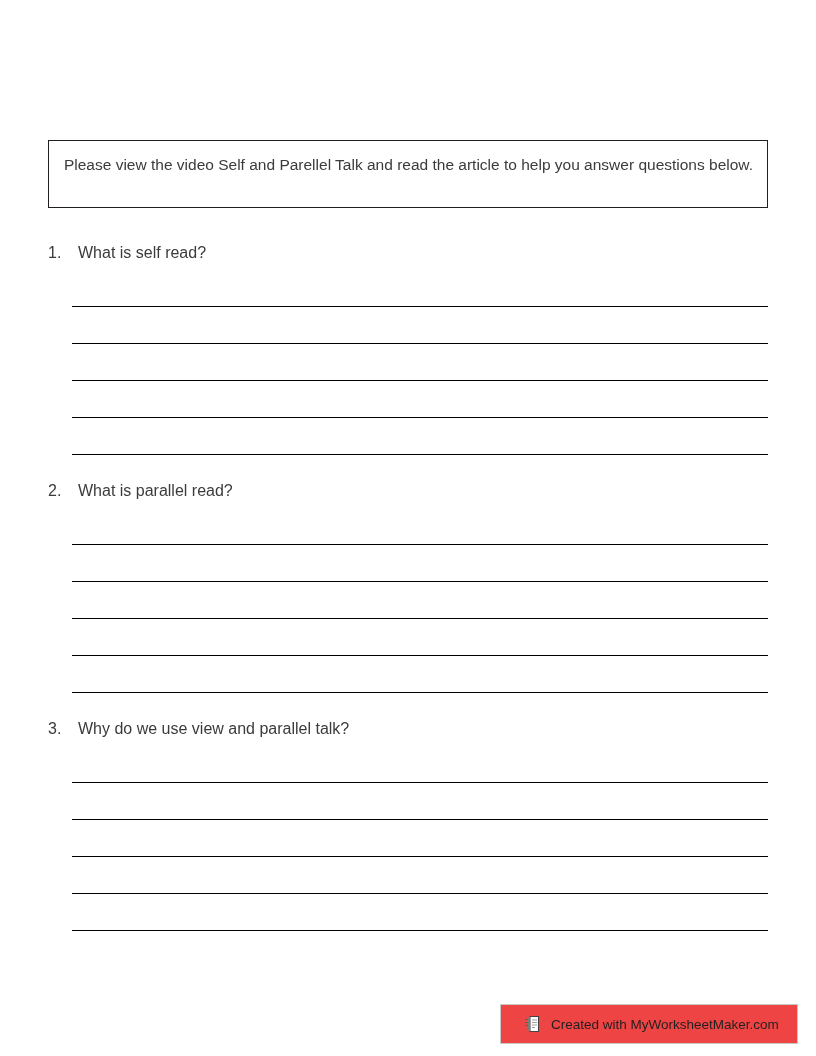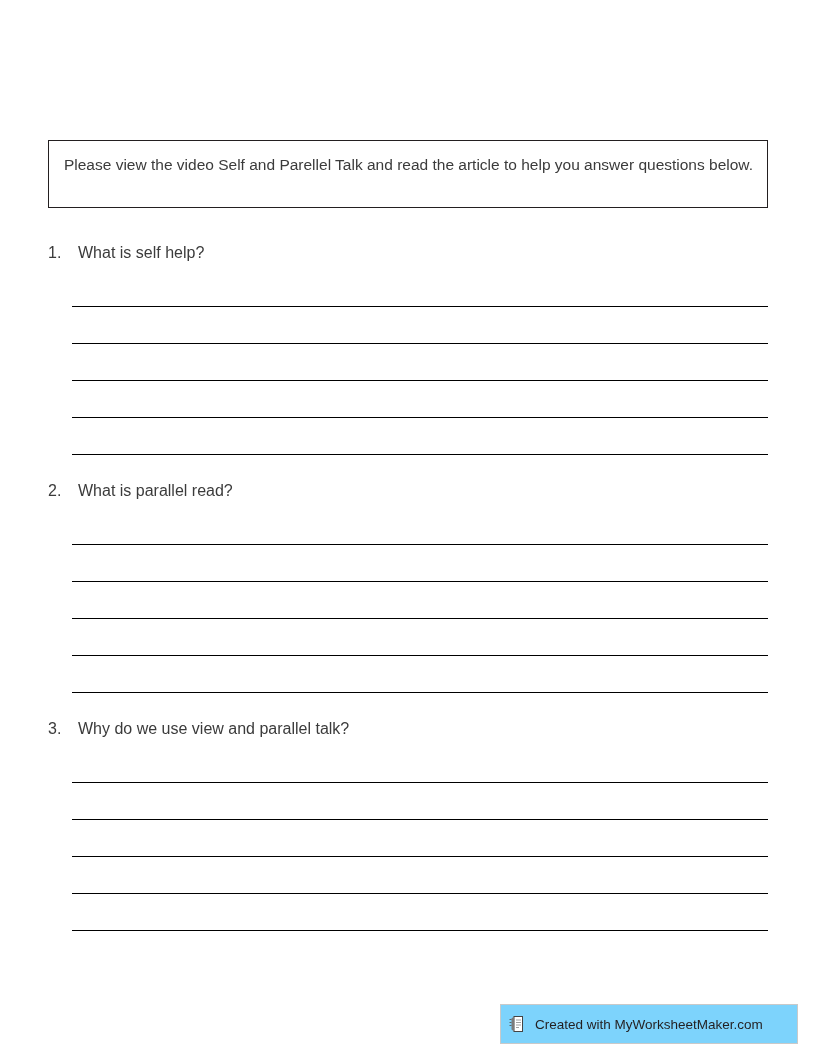--- a/index.html
+++ b/index.html
@@ -113,24 +113,24 @@
   }
   
   .footer-badge {
     position: absolute;
     left: 500px;
     top: 1004px;
     width: 298px;
     height: 40px;
     box-sizing: border-box;
     border: 1px solid #c9c9c9;
-    background: #7dd3fc;
+    background: #ef4444;
     display: flex;
     align-items: center;
-    padding-left: 8px;
+    padding-left: 24px;
   }
   .badge-icon {
     width: 18px;
     height: 18px;
     margin-right: 8px;
     flex: 0 0 18px;
     position: relative;
   }
   .badge-text {
     font-size: 13.5px;
@@ -144,21 +144,21 @@
 <div class="page">
 
 
   <div class="instruction-box">
     <div class="instruction-text">Please view the video Self and Parellel Talk and read the article to help you answer questions below.</div>
   </div>
 
   <div class="question-block q1">
     <div class="question-row">
       <span class="question-number">1.</span>
-      <span class="question-text">What is self help?</span>
+      <span class="question-text">What is self read?</span>
     </div>
     <div class="answer-lines">
       <div class="answer-line"></div>
       <div class="answer-line"></div>
       <div class="answer-line"></div>
       <div class="answer-line"></div>
       <div class="answer-line"></div>
     </div>
   </div>
 

